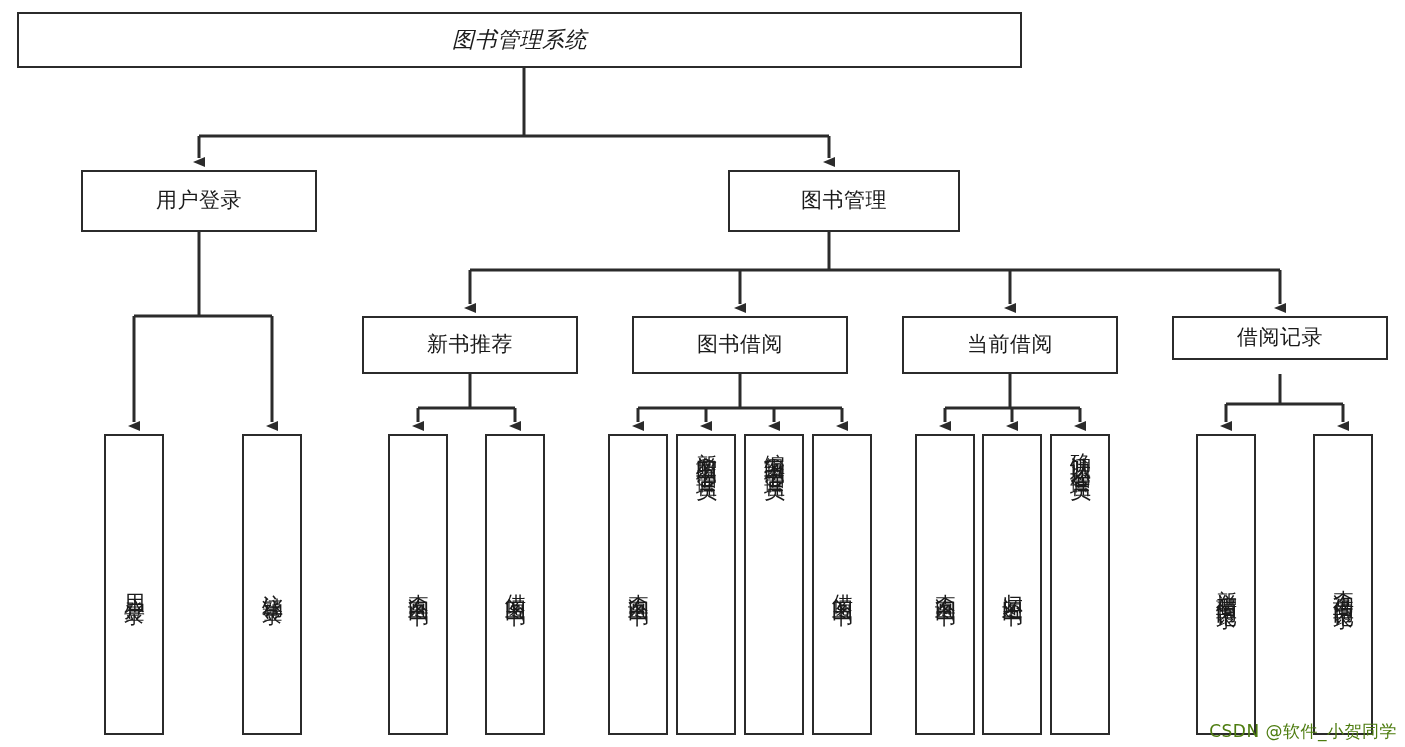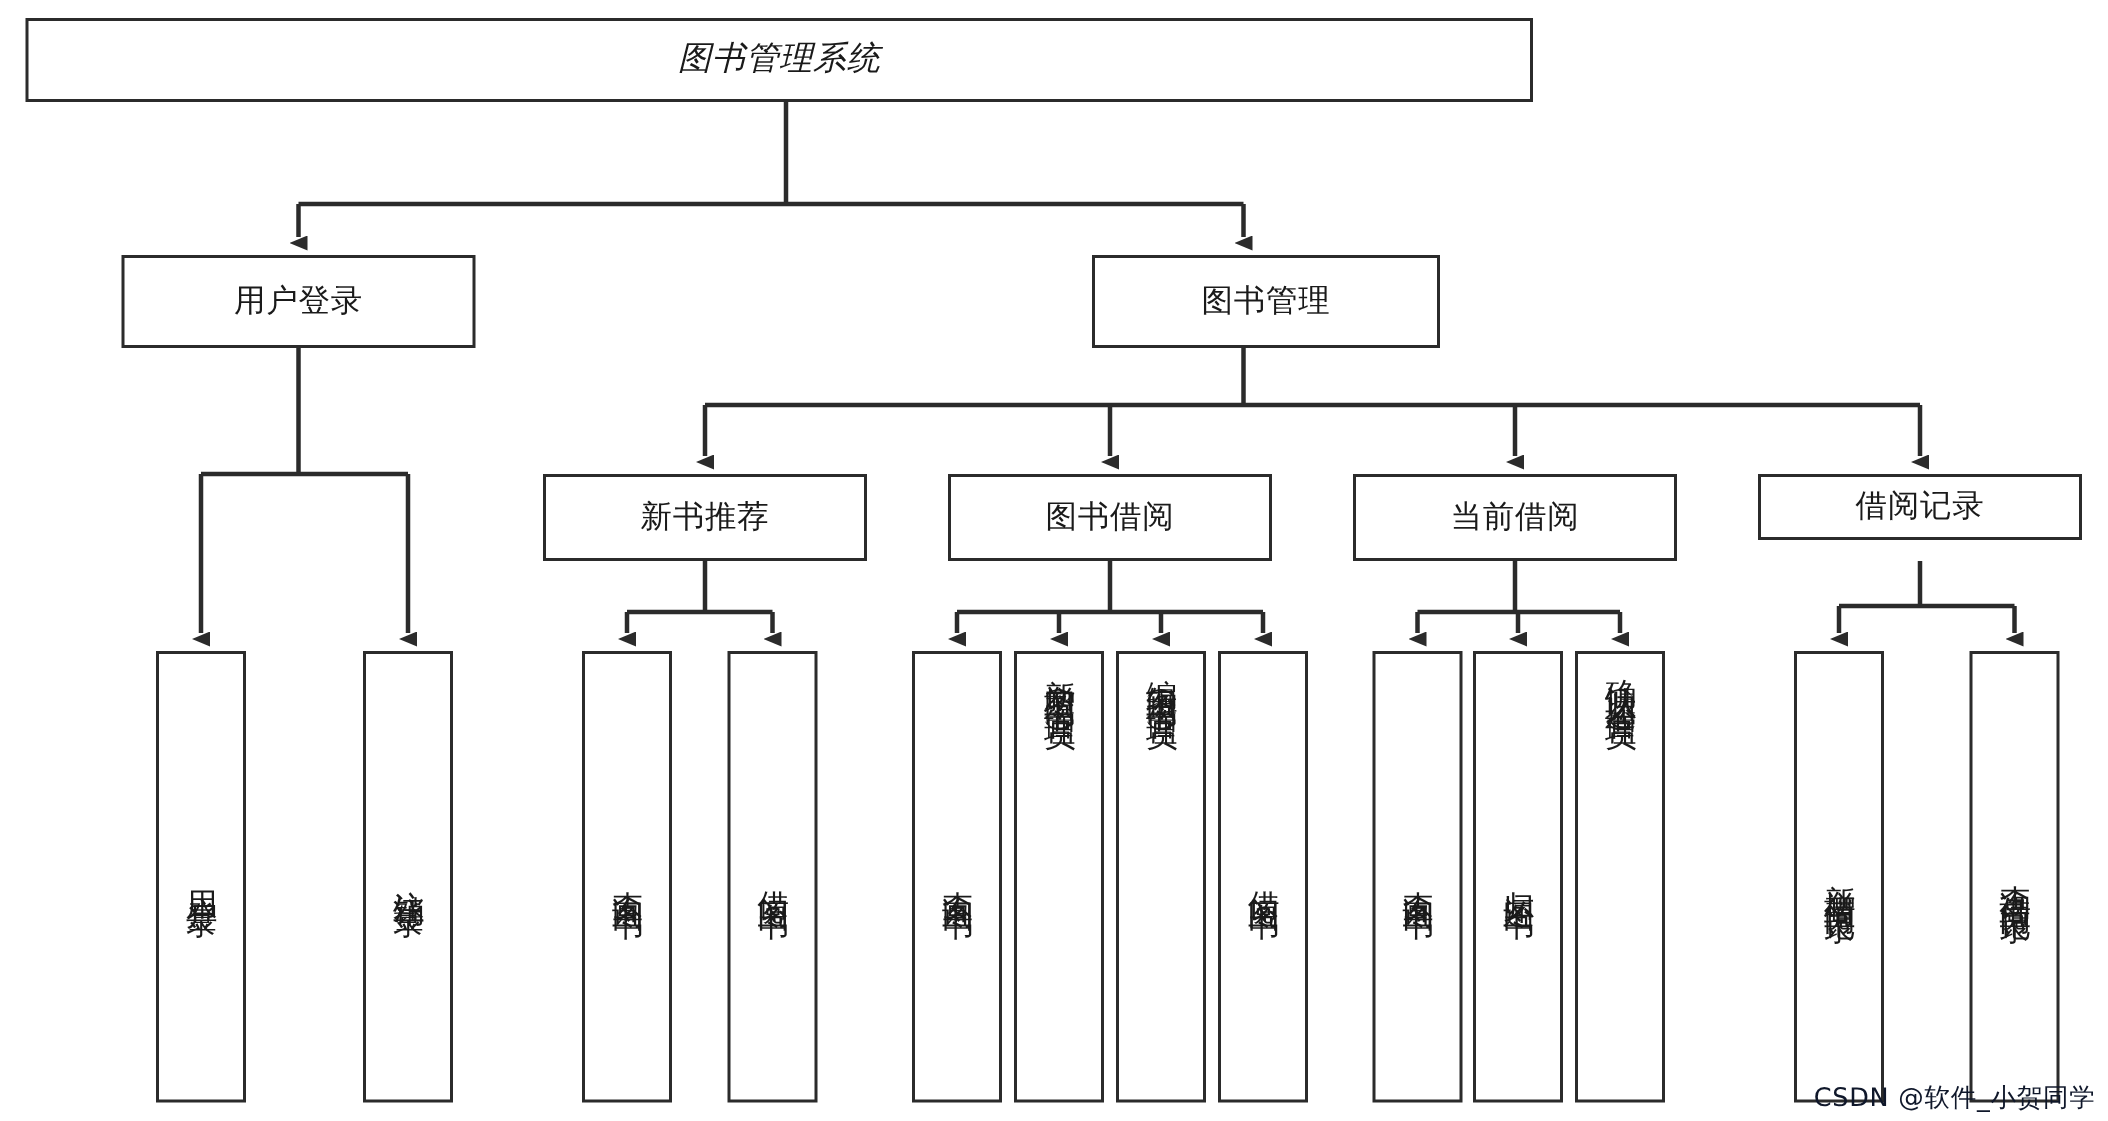--- a/index.html
+++ b/index.html
@@ -57,21 +57,21 @@
     display: block;
   }
   .node-box.vertical.centered {
     align-items: center;
   }
   .watermark {
     position: absolute;
     right: 8px;
     bottom: 4px;
     font-size: 17px;
-    color: #0f172a;
+    color: #4d7c0f;
     letter-spacing: 0.5px;
     white-space: nowrap;
     pointer-events: none;
   }
 </style>
 </head>
 <body>
 
 <div id="diagram-root">
 

